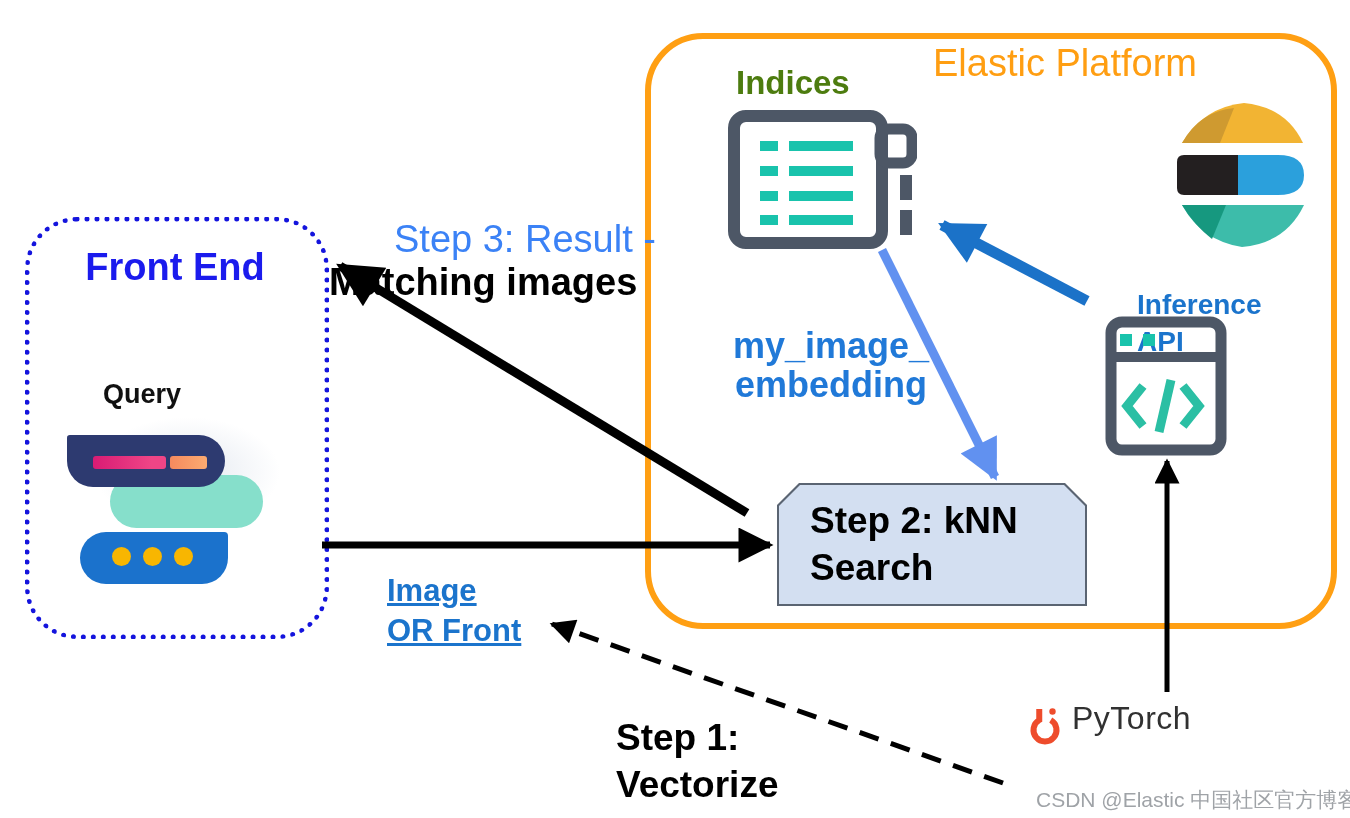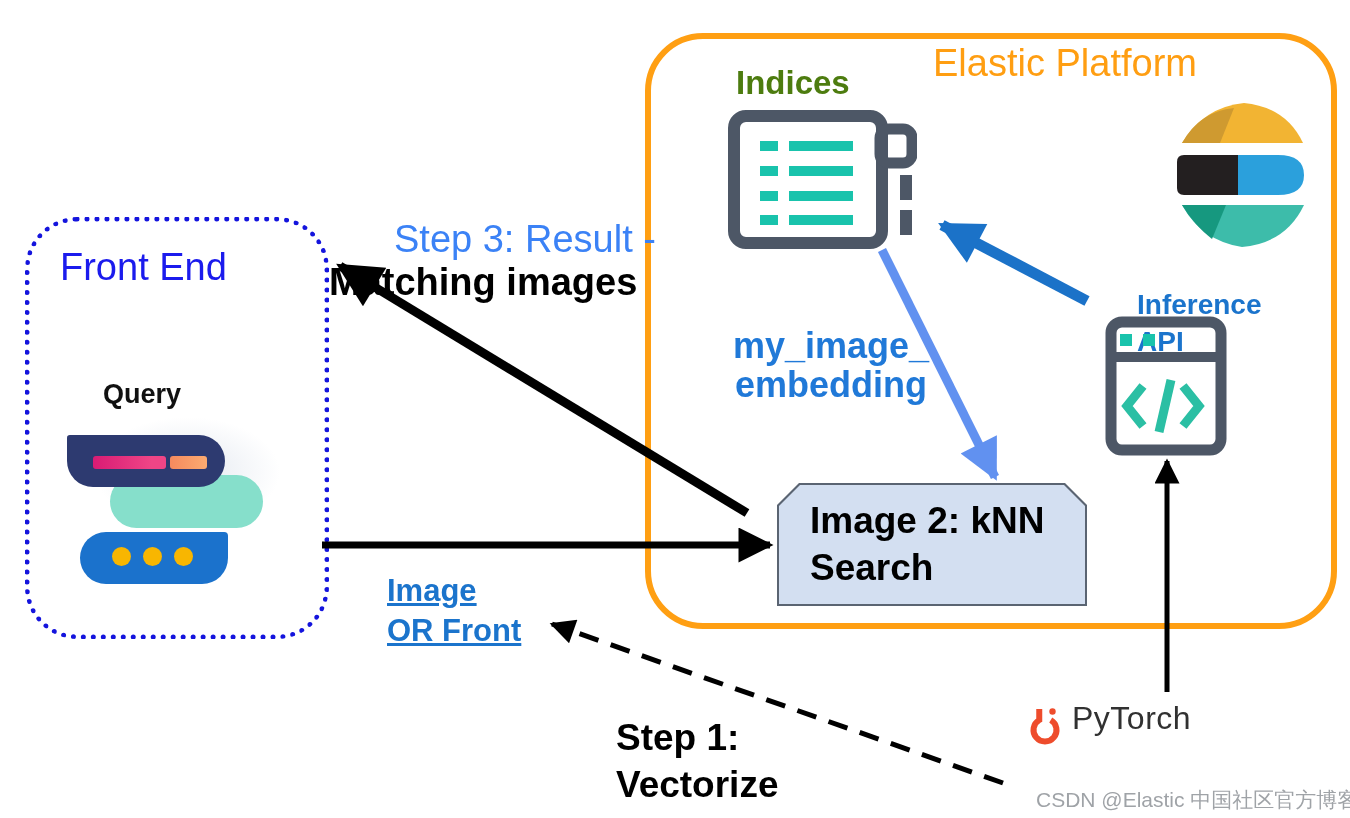--- a/index.html
+++ b/index.html
@@ -13,21 +13,21 @@
     left:25px;top:217px;width:294px;height:412px;
     border:5px dotted #1414dd;border-radius:52px;
   }
   #platform-box{
     left:645px;top:33px;width:680px;height:584px;
     border:6px solid #ff9f13;border-radius:58px;
   }
   
   .t{position:absolute;white-space:pre;}
   #platform-title{left:933px;top:42px;font-size:38px;font-weight:normal;color:#ff9e12;}
-  #front-end-title{left:60px;top:246px;width:230px;text-align:left;font-size:38px;font-weight:normal;color:#1b1bed;}
+  #front-end-title{left:60px;top:246px;width:230px;text-align:center;font-size:38px;font-weight:bold;color:#1b1bed;}
   #indices-label{left:736px;top:64px;font-size:33px;font-weight:bold;color:#4d7c0f;}
   #inference-label{left:1137px;top:286px;width:158px;text-align:left;font-size:28px;font-weight:bold;color:#1b74cc;line-height:37px;}
   #embedding-field-label{left:720px;top:326px;width:222px;text-align:center;font-size:36px;font-weight:bold;color:#2079d8;line-height:39px;}
   #step3-line1{left:394px;top:218px;font-size:38px;font-weight:normal;color:#3b82f6;}
   #step3-line2{left:329px;top:261px;font-size:38px;font-weight:bold;color:#000;}
   #input-label{left:387px;top:571px;font-size:31px;font-weight:bold;color:#1b74cc;line-height:40px;text-decoration:underline;}
   #step1-label{left:616px;top:714px;font-size:37px;font-weight:bold;color:#000;line-height:47px;}
   #query-label{left:103px;top:379px;font-size:27px;font-weight:bold;color:#111;}
   #pytorch-label{left:1072px;top:700px;font-size:32px;font-weight:400;color:#313131;letter-spacing:0.5px;}
   #embedding-model-label{left:1016px;top:764px;font-size:35px;font-weight:bold;color:#1a78cc;}
@@ -122,21 +122,21 @@
       <path d="M38 70 L22 90 L38 110"></path>
       <path d="M78 70 L94 90 L78 110"></path>
       <path d="M66 64 L54 116"></path>
     </g>
   </svg>
 
   <div class="t" id="embedding-field-label"><span>my_image_</span><br><span>embedding</span></div>
 
   <div class="abs" id="step2-box">
     <div id="step2-box-fill">
-      <div id="step2-text"><span>Image 2: kNN</span><br><span>Search</span></div>
+      <div id="step2-text"><span>Step 2: kNN</span><br><span>Search</span></div>
     </div>
   </div>
 
   <div class="t" id="step3-line1">Step 3: Result -</div>
   <div class="t" id="step3-line2">Matching images</div>
   <div class="t" id="input-label"><span>Image</span><br><span>OR Front</span></div>
   <div class="t" id="step1-label"><span>Step 1:</span><br><span>Vectorize</span></div>
 
   <svg class="icon" style="left:1026px;top:706px" width="38" height="46" viewBox="0 0 38 46">
     <path d="M13.25 3 L13.25 14 A11.5 11.5 0 1 0 24.75 14" fill="none" stroke="#ee4c2c" stroke-width="6"></path>

